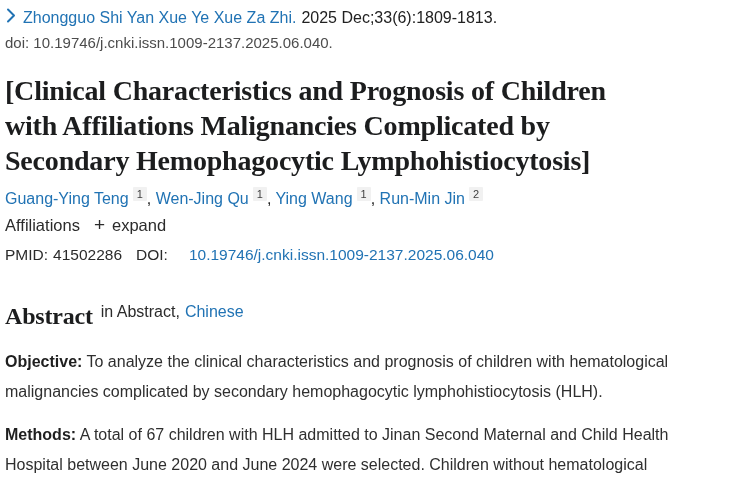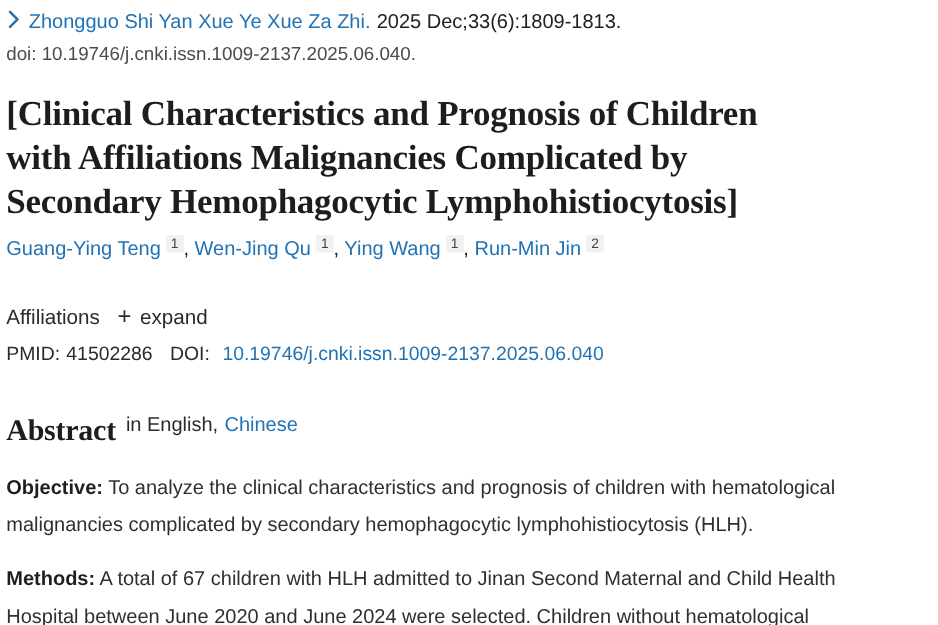--- a/index.html
+++ b/index.html
@@ -42,30 +42,30 @@
   .authors a{color:var(--link);}
   .aff-sup{
     display:inline-block;font-size:11px;color:#3f3f3f;
     background:var(--supbg);padding:0 4px;margin-left:4px;
     vertical-align:6px;line-height:14px;border-radius:1px;cursor:pointer;
   }
   .sep{color:var(--text);}
 
   
   .affil-row{
-    margin-top:33px;font-size:16.5px;color:#2b2b2b;
+    margin-top:5px;font-size:16.5px;color:#2b2b2b;
     display:flex;align-items:center;cursor:pointer;background:none;border:none;
     font-family:inherit;padding:0;
   }
   .plus{font-size:19px;font-weight:400;margin:0 7px 0 14px;color:#2b2b2b;}
 
   
   .ids-row{margin-top:10px;font-size:15.5px;color:#2b2b2b;}
   .ids-label{margin-right:5px;}
-  .doi-label{margin-left:14px;margin-right:10px;}
+  .doi-label{margin-left:14px;margin-right:21px;}
 
   
   .abstract{margin-top:39px;}
   .abs-heading-row{display:flex;align-items:flex-start;}
   .abs-head{
     font-family:"Liberation Serif","DejaVu Serif",serif;
     font-size:24px;font-weight:700;color:var(--title);letter-spacing:-0.2px;
   }
   .abs-in{font-size:16px;color:#2b2b2b;margin-left:8px;}
   .abs-cn{font-size:16px;margin-left:5px;}
@@ -114,21 +114,21 @@
     <span>expand</span>
   </button>
 
   <div class="ids-row">
     <span class="ids-label">PMID:</span><span>41502286</span><span class="doi-label">DOI:</span><a>10.19746/j.cnki.issn.1009-2137.2025.06.040</a>
   </div>
 
   <div class="abstract">
     <div class="abs-heading-row">
       <span class="abs-head">Abstract</span>
-      <span class="abs-in">in English,</span>
+      <span class="abs-in">in Abstract,</span>
       <a class="abs-cn">Chinese</a>
     </div>
     <div class="abs-body">
       <p><b>Objective:</b> <span>To analyze the clinical characteristics and prognosis of children with hematological malignancies complicated by secondary hemophagocytic lymphohistiocytosis (HLH).</span></p>
       <p><b>Methods:</b> <span>A total of 67 children with HLH admitted to Jinan Second Maternal and Child Health Hospital between June 2020 and June 2024 were selected. Children without hematological</span></p>
     </div>
   </div>
 
 </div>
 

